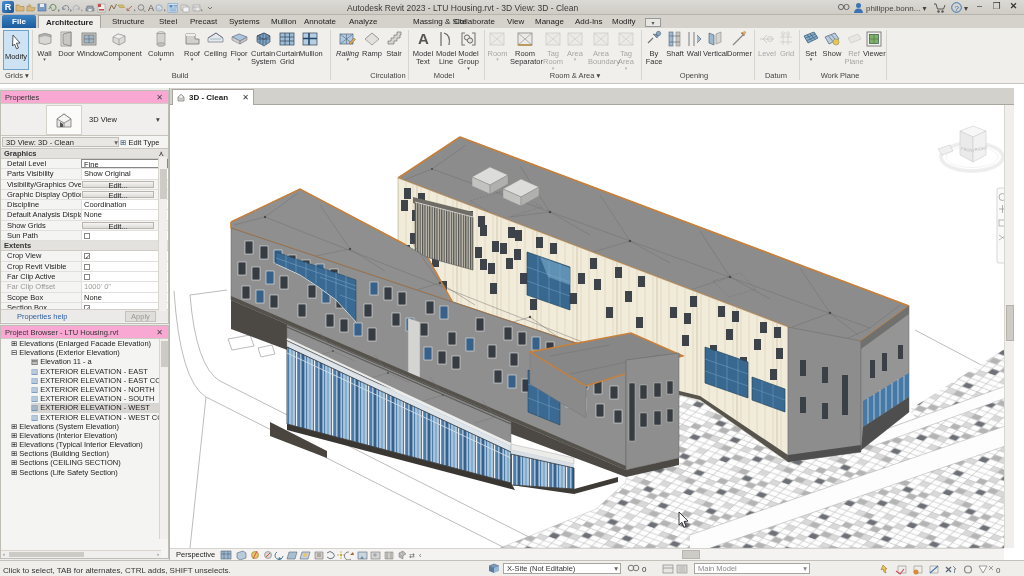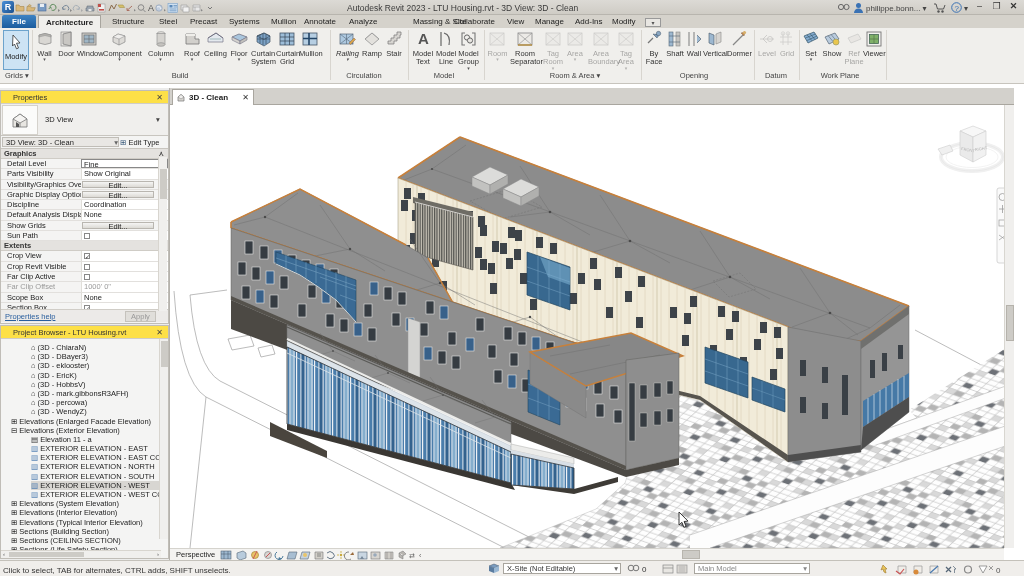--- a/index.html
+++ b/index.html
@@ -17,21 +17,21 @@
 .plabel{position:absolute;top:43px;font-size:7.5px;color:#444;text-align:center;}
 .tool{position:absolute;top:2px;text-align:center;font-size:7.5px;color:#333;line-height:1.1;}
 .tool .ticon{display:block;margin:0 auto 1px auto;}
 .tool.dim{opacity:0.4;}
 .tool .dd{color:#555;font-size:5px;display:block;line-height:3px;}
 #modifybtn{position:absolute;left:3px;top:2px;width:26px;height:40px;background:#cde3f4;border:1px solid #6da3cc;text-align:center;font-size:7.5px;color:#222;}
 
 #dock{position:absolute;left:0;top:88px;width:170px;height:472px;background:#ececeb;border-right:1px solid #b5b2ac;}
 #props{position:absolute;left:0;top:2px;width:169px;height:234px;background:#f4f4f3;border:1px solid #c0bdb7;font-size:7.5px;color:#222;}
 #pbrowser{position:absolute;left:0;top:237px;width:169px;height:234px;background:#f4f4f3;border:1px solid #c0bdb7;font-size:7.5px;color:#222;}
-.phead{height:13px;line-height:13px;padding-left:12px;background:#fde047;border-bottom:1px solid #d0cdc7;color:#333;}
+.phead{height:13px;line-height:13px;padding-left:4px;background:#f9a8d4;border-bottom:1px solid #d0cdc7;color:#333;}
 .phead .x{float:right;margin-right:5px;font-size:8px;color:#444;}
 .prow{display:flex;height:10.3px;line-height:10.3px;border-bottom:1px solid #e2e0dd;}
 .prow .lab{width:80px;padding-left:6px;overflow:hidden;white-space:nowrap;}
 .prow .val{flex:1;background:#fff;border-left:1px solid #e0ded9;overflow:hidden;white-space:nowrap;padding-left:2px;}
 .prow .valbtn{flex:1;text-align:center;background:linear-gradient(#f5f5f4,#dcdad5);border:1px solid #b9b6b0;margin:1px 14px 1px 1px;line-height:8px;}
 .psec{height:10px;line-height:10px;background:#e4e2df;border-bottom:1px solid #cfccc6;padding-left:3px;font-weight:bold;color:#333;}
 .titem{height:9.2px;line-height:9.2px;white-space:nowrap;overflow:hidden;}
 
 #canvas-wrap{position:absolute;left:170px;top:88px;width:844px;height:472px;background:#fff;}
 #viewtabs{position:absolute;left:0;top:0;width:844px;height:17px;background:#d3d1cc;border-bottom:1px solid #a9a69f;}
@@ -194,21 +194,21 @@
           <path d="M2 4 L15 14 M15 4 L2 14 M8.5 4 L8.5 14" stroke="#567" stroke-width="0.6"></path>
           <path d="M11 13 L16 8 L17.5 9.5 L12.5 14.5 Z" fill="#d9a44a" stroke="#865" stroke-width="0.5"></path>
         </svg>Railing<span class="dd">▾</span></div>
     <div class="tool" style="left:361px;width:22px;"><svg class="ticon" width="19" height="19">
           <path d="M2 9 L9 3 L16 9 L9 15 Z" fill="#e3e1dd" stroke="#888" stroke-width="0.7"></path>
           <path d="M2 9 L9 3 L16 9" fill="none" stroke="#999" stroke-width="0.5"></path>
         </svg>Ramp</div>
     <div class="tool" style="left:384px;width:20px;"><svg class="ticon" width="19" height="19">
           <path d="M3 14 L3 11 L6 11 L6 8 L9 8 L9 5 L12 5 L12 2 L16 2 L16 5 L15 5 L15 8 L12 8 L12 11 L9 11 L9 14 Z" fill="#d7d5d1" stroke="#777" stroke-width="0.7"></path>
         </svg>Stair</div>
-    <div class="plabel" style="left:336px;width:56px;">Circulation</div>
+    <div class="plabel" style="left:360px;width:56px;">Circulation</div>
     <div class="panel-sep" style="left:408px;"></div>
 
     <div class="tool" style="left:412px;width:22px;"><svg class="ticon" width="19" height="19">
           <text x="9.5" y="14" font-size="15" font-weight="bold" fill="#555" text-anchor="middle" font-family="Liberation Serif">A</text>
         </svg>Model<br>Text</div>
     <div class="tool" style="left:436px;width:20px;"><svg class="ticon" width="19" height="19">
           <path d="M4 2 L4 16" stroke="#666" stroke-width="1.2"></path>
           <path d="M7 3 Q14 5 12 15" fill="none" stroke="#666" stroke-width="1.2"></path>
         </svg>Model<br>Line</div>
     <div class="tool" style="left:457px;width:23px;"><svg class="ticon" width="19" height="19">
@@ -302,21 +302,21 @@
           <rect x="2" y="2" width="14" height="14" fill="#f2f1ee" stroke="#777" stroke-width="0.9"></rect>
           <rect x="4.5" y="4.5" width="9" height="9" fill="#7fb069" stroke="#465" stroke-width="0.8"></rect>
           <path d="M4.5 9 L13.5 9 M9 4.5 L9 13.5" stroke="#587a48" stroke-width="0.7"></path>
         </svg>Viewer</div>
     <div class="plabel" style="left:808px;width:64px;">Work Plane</div>
     <div class="panel-sep" style="left:886px;"></div>
   </div>
   <div id="dock">
     <div id="props">
       <div class="phead">Properties<span class="x">✕</span></div>
-      <div style="display:flex;height:32px;border-bottom:1px solid #c8c5bf;background:#f0efed;">
+      <div style="display:flex;height:32px;border-bottom:1px solid #c8c5bf;background:#f0efed;padding-left:44px;">
         <div style="width:36px;height:30px;background:#fbfbfa;border:1px solid #d5d2cc;margin:1px;text-align:center;"><svg width="24" height="24" viewBox="0 0 24 24" style="margin-top:3px;">
               <path d="M5 10 L12 5 L19 10 L19 18 L5 18 Z" fill="#e8e6e2" stroke="#777" stroke-width="0.8"></path>
               <path d="M5 10 L12 5 L19 10 L12 14 Z" fill="#f5f4f2" stroke="#777" stroke-width="0.8"></path>
               <path d="M12 14 L12 18" stroke="#777" stroke-width="0.8"></path>
               <path d="M8 13 L11 15 L11 18 L8 18 Z" fill="#555"></path>
             </svg></div>
         <div style="flex:1;line-height:32px;padding-left:6px;">3D View</div>
         <div style="width:12px;line-height:32px;color:#444;">▾</div>
       </div>
       <div style="display:flex;height:13px;border-bottom:1px solid #c8c5bf;">
@@ -375,39 +375,29 @@
         </div>
       <div class="prow">
           <div class="lab">Scope Box</div>
           <div class="val">None</div>
         </div>
       <div class="prow">
           <div class="lab">Section Box</div>
           <div class="val"><span style="display:inline-block;width:6px;height:6px;border:1px solid #888;margin-top:2px;font-size:6px;line-height:6px;color:#333;">✓</span></div>
         </div>
       <div style="position:absolute;bottom:1px;left:0;width:100%;height:13px;background:#eceae8;border-top:1px solid #d0cdc7;">
-        <span style="color:#2a5f9e;text-decoration:underline;margin-left:4px;line-height:13px;">Properties help</span>
+        <span style="color:#2a5f9e;margin-left:16px;line-height:13px;">Properties help</span>
         <span style="float:right;width:31px;text-align:center;background:#e0deda;border:1px solid #c5c2bc;color:#999;margin:1px 12px 0 0;line-height:9px;">Apply</span>
       </div>
       <div style="position:absolute;right:1px;top:66px;width:9px;height:154px;background:#f0efed;border-left:1px solid #d8d5cf;">
           <div style="width:7px;height:30px;background:#cdcbc6;margin:12px auto 0 auto;"></div>
         </div>
     </div>
     <div id="pbrowser">
       <div class="phead">Project Browser - LTU Housing.rvt<span class="x">✕</span></div>
-      <div style="padding-left:30px;margin-top:4px;">
-          <div class="titem">⌂ (3D - ChiaraN)</div>
-          <div class="titem">⌂ (3D - DBayer3)</div>
-          <div class="titem">⌂ (3D - eklooster)</div>
-          <div class="titem">⌂ (3D - EricK)</div>
-          <div class="titem">⌂ (3D - HobbsV)</div>
-          <div class="titem">⌂ (3D - mark.gibbonsR3AFH)</div>
-          <div class="titem">⌂ (3D - percowa)</div>
-          <div class="titem">⌂ (3D - WendyZ)</div>
-        </div>
       <div style="padding-left:10px;">
         <div class="titem">⊞ Elevations (Enlarged Facade Elevation)</div>
         <div class="titem">⊟ Elevations (Exterior Elevation)</div>
         <div style="padding-left:20px;">
           <div class="titem">▤ Elevation 11 - a</div>
           <div class="titem"><span style="color:#4a7ab0;">▥</span> EXTERIOR ELEVATION - EAST</div>
           <div class="titem"><span style="color:#4a7ab0;">▥</span> EXTERIOR ELEVATION - EAST COURTYAR</div>
           <div class="titem"><span style="color:#4a7ab0;">▥</span> EXTERIOR ELEVATION - NORTH</div>
           <div class="titem"><span style="color:#4a7ab0;">▥</span> EXTERIOR ELEVATION - SOUTH</div>
           <div class="titem" style="background:#d8d6d2;"><span style="color:#4a7ab0;">▥</span> EXTERIOR ELEVATION - WEST</div>

